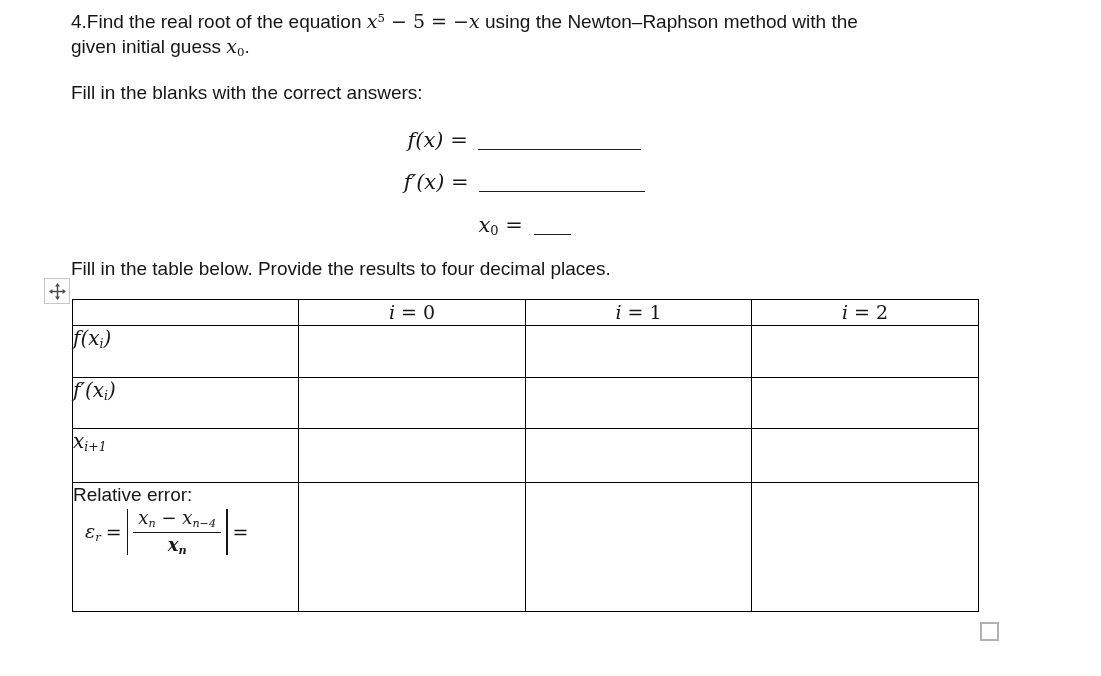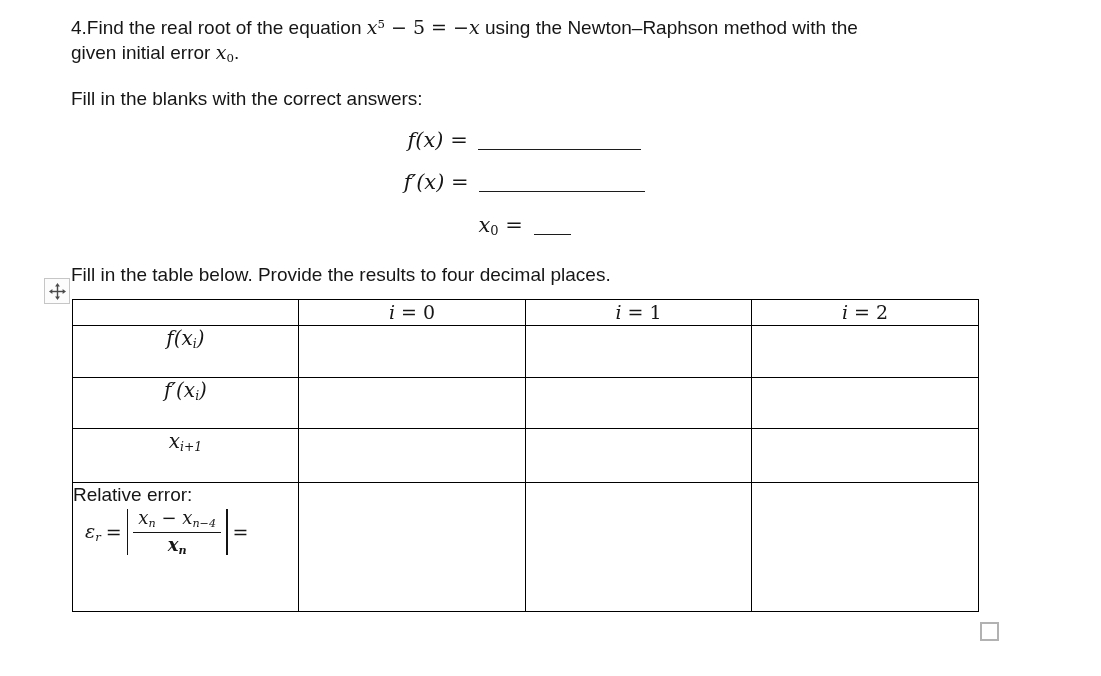--- a/index.html
+++ b/index.html
@@ -12,21 +12,21 @@
     position: relative;
     overflow: hidden;
   }
   .abs { position: absolute; }
   
   .m  { font-family: "DejaVu Serif", serif; font-style: italic; }
   .mu { font-family: "DejaVu Serif", serif; font-style: normal; }
   .ssub { font-size: 0.62em; vertical-align: -0.24em; }
   .ssup { font-size: 0.62em; vertical-align: 0.5em; }
 
-  .para { left: 71px; white-space: nowrap; line-height: 38px; }
+  .para { left: 71px; white-space: nowrap; line-height: 26px; }
   .eqline {
     left: 71px; width: 907px; text-align: center;
     font-size: 21px; line-height: 26px;
     font-family: "DejaVu Serif", serif;
   }
   .blank {
     display: inline-block;
     height: 4px;
     border-bottom: 1.7px solid #1c1c1c;
     vertical-align: -3px;
@@ -61,39 +61,39 @@
     border: 1.4px solid #000000;
     padding: 0;
     font-weight: normal;
   }
   tr.r-head { height: 26px; }
   tr.r-a { height: 52px; }
   tr.r-b { height: 51px; }
   tr.r-c { height: 54px; margin-top: 36px; }
   tr.r-d { height: 129px; }
   th.hd { text-align: center; vertical-align: middle; font-size: 19px; }
-  td.lbl { text-align: center; vertical-align: top; padding-top: 5px; }
+  td.lbl { text-align: left; vertical-align: top; padding-top: 5px; }
   td.ans { vertical-align: top; }
   td.rel { vertical-align: top; padding: 3px 4px 0 11px; }
   .rel-title { font-family: "Liberation Sans", sans-serif; font-size: 19px; line-height: 23px; }
   .rel-formula {
     display: flex; align-items: center; gap: 5px;
     margin-left: 12px; margin-top: 1px;
     font-family: "DejaVu Serif", serif; font-size: 19px;
   }
   .bar { width: 1.6px; height: 46px; background: #141414; display: inline-block; }
   .frac { display: inline-block; text-align: center; font-size: 18px; }
   .num { display: block; border-bottom: 1.4px solid #141414; padding: 0 5px 2px 5px; }
   .den { display: block; padding-top: 1px; font-weight: bold; }
 </style>
 </head>
 <body>
 
 <div class="abs para" style="top:5px"><span>4.Find the real root of the equation </span><span class="m">x</span><span class="mu ssup">5</span><span class="mu"> − 5 = −</span><span class="m">x</span><span> using the Newton–Raphson method with the</span></div>
-<div class="abs para" style="top:33px"><span>given initial error </span><span class="m">x</span><span class="mu ssub">0</span><span>.</span></div>
+<div class="abs para" style="top:33px"><span>given initial guess </span><span class="m">x</span><span class="mu ssub">0</span><span>.</span></div>
 
 <div class="abs para" style="top:80px">Fill in the blanks with the correct answers:</div>
 
 <div class="abs eqline" style="top:127px"><span class="m">f(x)</span><span class="mu"> = </span><span class="blank w-lg"></span></div>
 <div class="abs eqline" style="top:169px"><span class="m">f′(x)</span><span class="mu"> = </span><span class="blank w-lg2"></span></div>
 <div class="abs eqline" style="top:212px"><span class="m">x</span><span class="mu ssub">0</span><span class="mu"> = </span><span class="blank w-sm"></span></div>
 
 <div class="abs para" style="top:256px">Fill in the table below. Provide the results to four decimal places.</div>
 
 <div class="abs move-handle">

